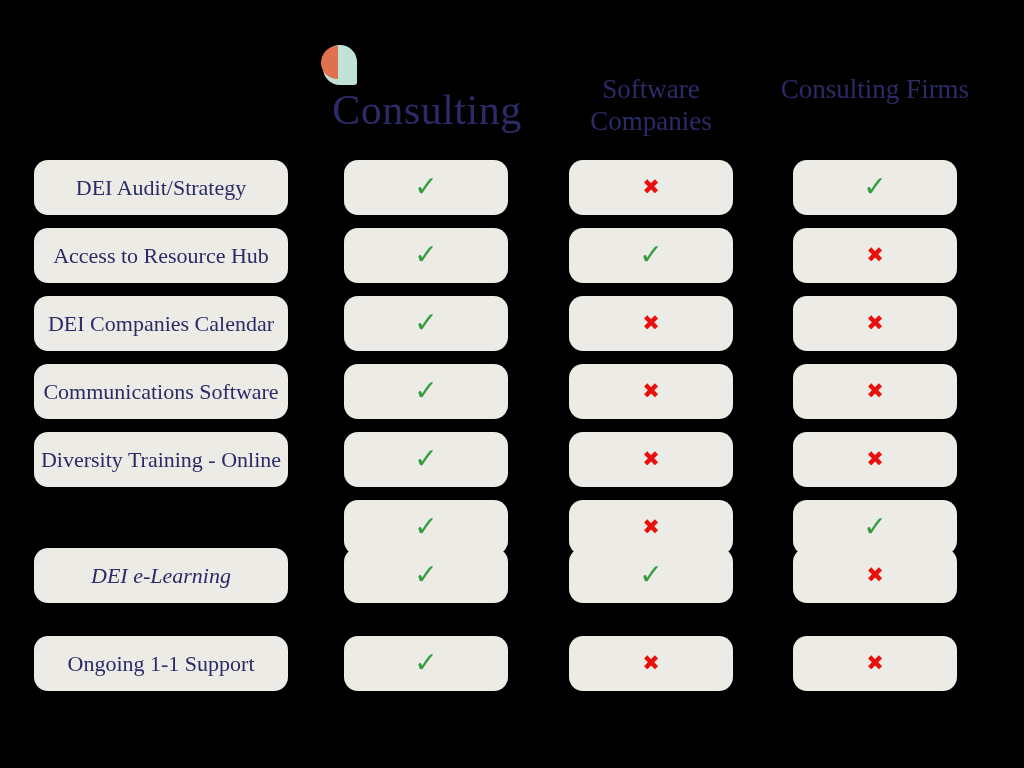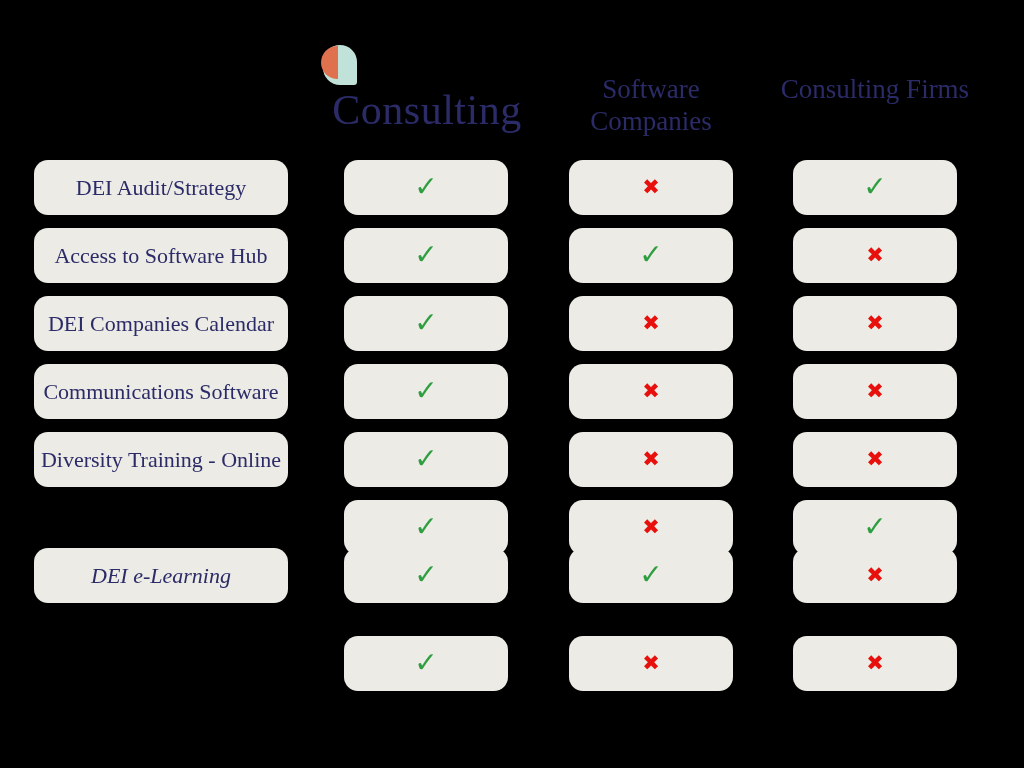--- a/index.html
+++ b/index.html
@@ -86,21 +86,21 @@
     <div class="box cell-1">
           <span class="mark cross">✖</span>
         </div>
     <div class="box cell-2">
           <span class="mark check">✓</span>
         </div>
   </div>
 
   <div class="row" style="top: 228px;">
     <div class="box label-box">
-      <span class="label-text">Access to Software Hub</span>
+      <span class="label-text">Access to Resource Hub</span>
     </div>
     <div class="box cell-0">
           <span class="mark check">✓</span>
         </div>
     <div class="box cell-1">
           <span class="mark check">✓</span>
         </div>
     <div class="box cell-2">
           <span class="mark cross">✖</span>
         </div>
@@ -172,20 +172,23 @@
         </div>
     <div class="box cell-1">
           <span class="mark check">✓</span>
         </div>
     <div class="box cell-2">
           <span class="mark cross">✖</span>
         </div>
   </div>
 
   <div class="row" style="top: 636px;">
+    <div class="box label-box">
+      <span class="label-text">Ongoing 1-1 Support</span>
+    </div>
     <div class="box cell-0">
           <span class="mark check">✓</span>
         </div>
     <div class="box cell-1">
           <span class="mark cross">✖</span>
         </div>
     <div class="box cell-2">
           <span class="mark cross">✖</span>
         </div>
   </div>

